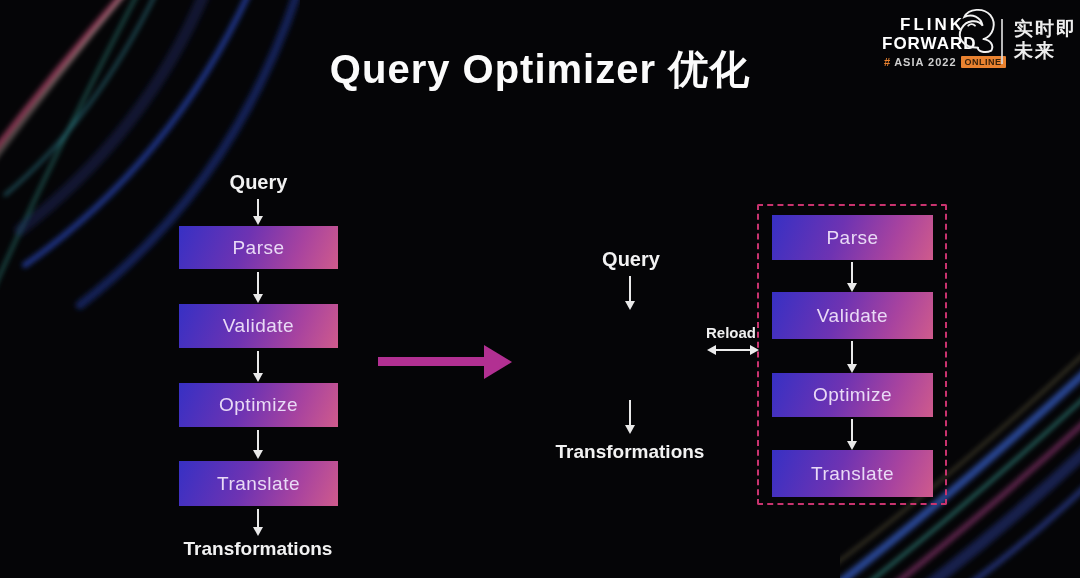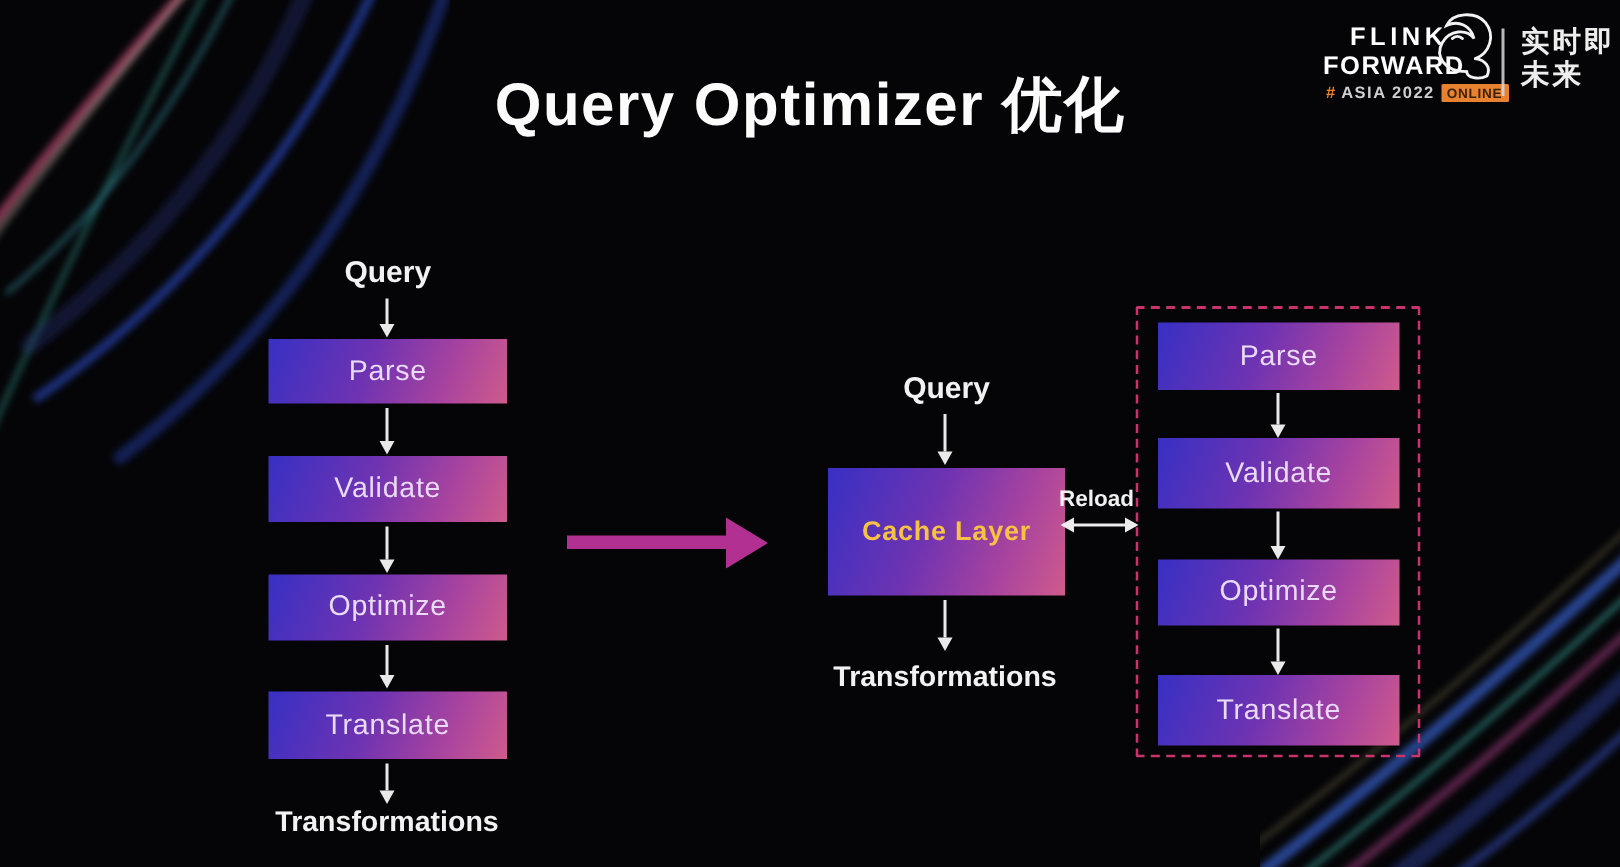--- a/index.html
+++ b/index.html
@@ -142,21 +142,20 @@
   <div class="varrow" style="left:257px;top:430px;height:20px;"></div>
   <div class="gbox" style="left:179px;top:461px;width:159px;height:45px;">Translate</div>
   <div class="varrow" style="left:257px;top:509px;height:18px;"></div>
   <div class="flowlabel" style="left:148px;top:538px;width:220px;font-size:19px;">Transformations</div>
 
   <div class="bigarrow-shaft"></div>
   <div class="bigarrow-head"></div>
 
   <div class="flowlabel" style="left:552px;top:248px;width:158px;font-size:20px;">Query</div>
   <div class="varrow" style="left:629px;top:276px;height:25px;"></div>
-  <div class="gbox cachelabel" style="left:552px;top:312px;width:158px;height:85px;">Cache Layer</div>
   <div class="varrow" style="left:629px;top:400px;height:25px;"></div>
   <div class="flowlabel" style="left:520px;top:441px;width:220px;font-size:19px;">Transformations</div>
   <div class="reload">Reload</div>
   <div class="harrow" style="left:709px;top:349px;width:48px;"></div>
 
   <div class="dashedbox"></div>
   <div class="gbox" style="left:772px;top:215px;width:161px;height:45px;">Parse</div>
   <div class="varrow" style="left:851px;top:262px;height:21px;"></div>
   <div class="gbox" style="left:772px;top:292px;width:161px;height:47px;">Validate</div>
   <div class="varrow" style="left:851px;top:341px;height:23px;"></div>

